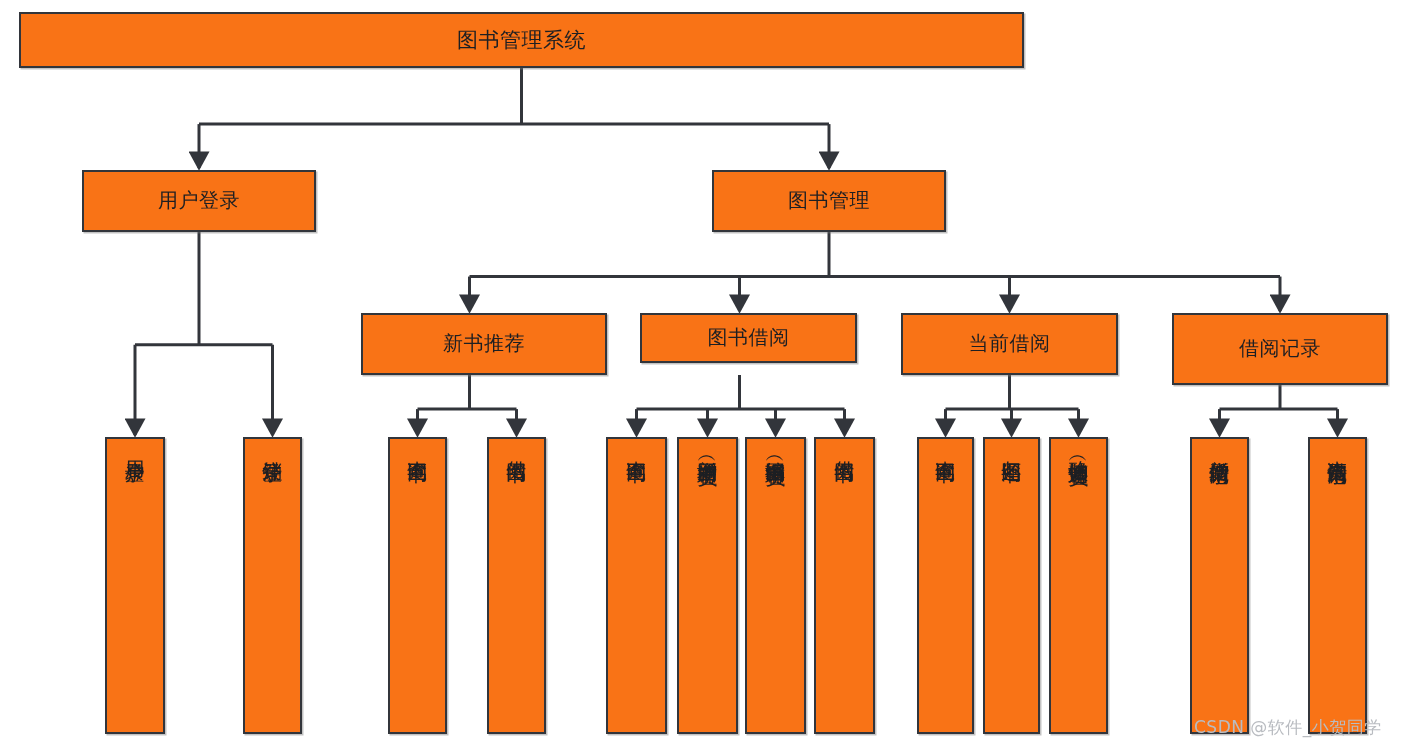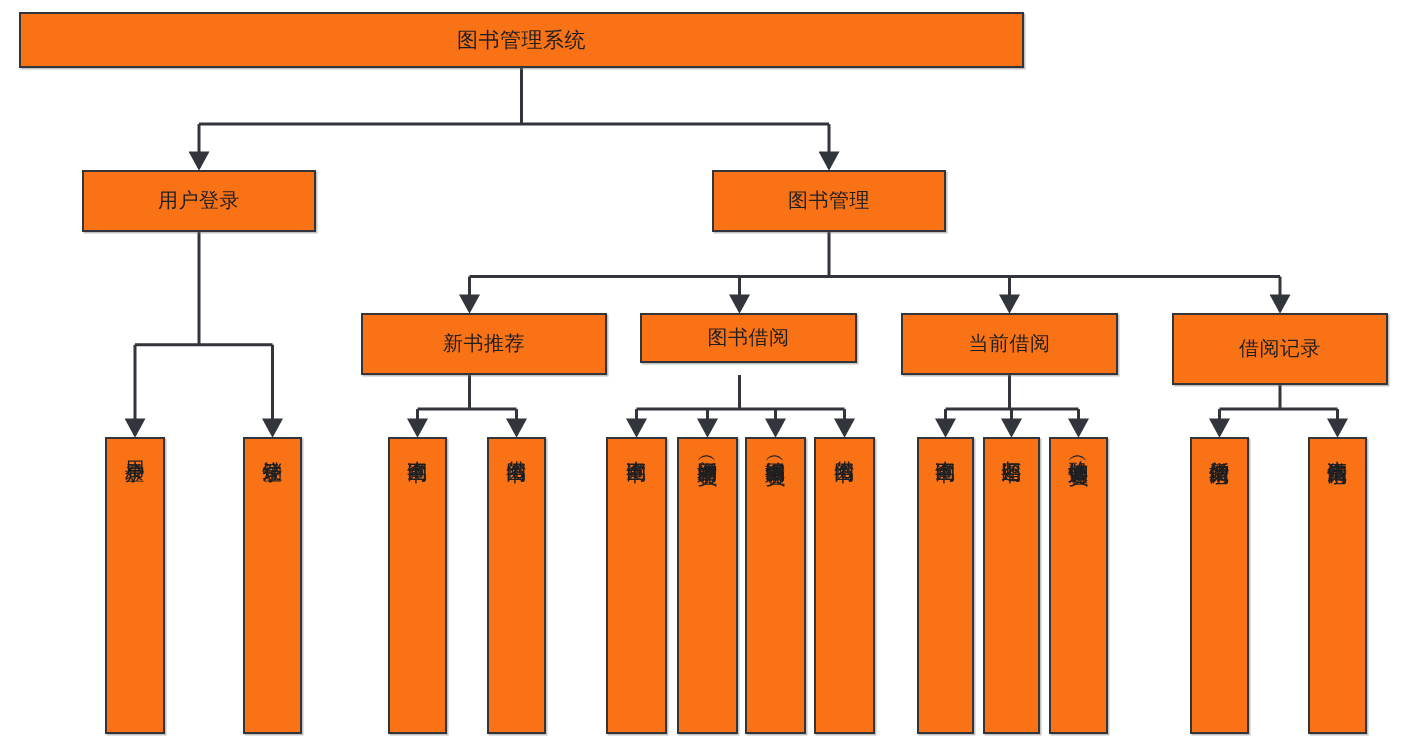--- a/index.html
+++ b/index.html
@@ -176,13 +176,14 @@
         <span class="label">确认归还（管理员）</span>
       </div>
       <div class="node v" style="left: 1190px; top: 437px; width: 59px; height: 297px;">
         <span class="label">新增借阅记录</span>
       </div>
       <div class="node v" style="left: 1308px; top: 437px; width: 59px; height: 297px;">
         <span class="label">查询借阅记录</span>
       </div>
     </div>
 
+  <div class="watermark" style="left:1194px; top:716px;">CSDN @软件_小贺同学</div>
 </div>
 
 </body></html>

